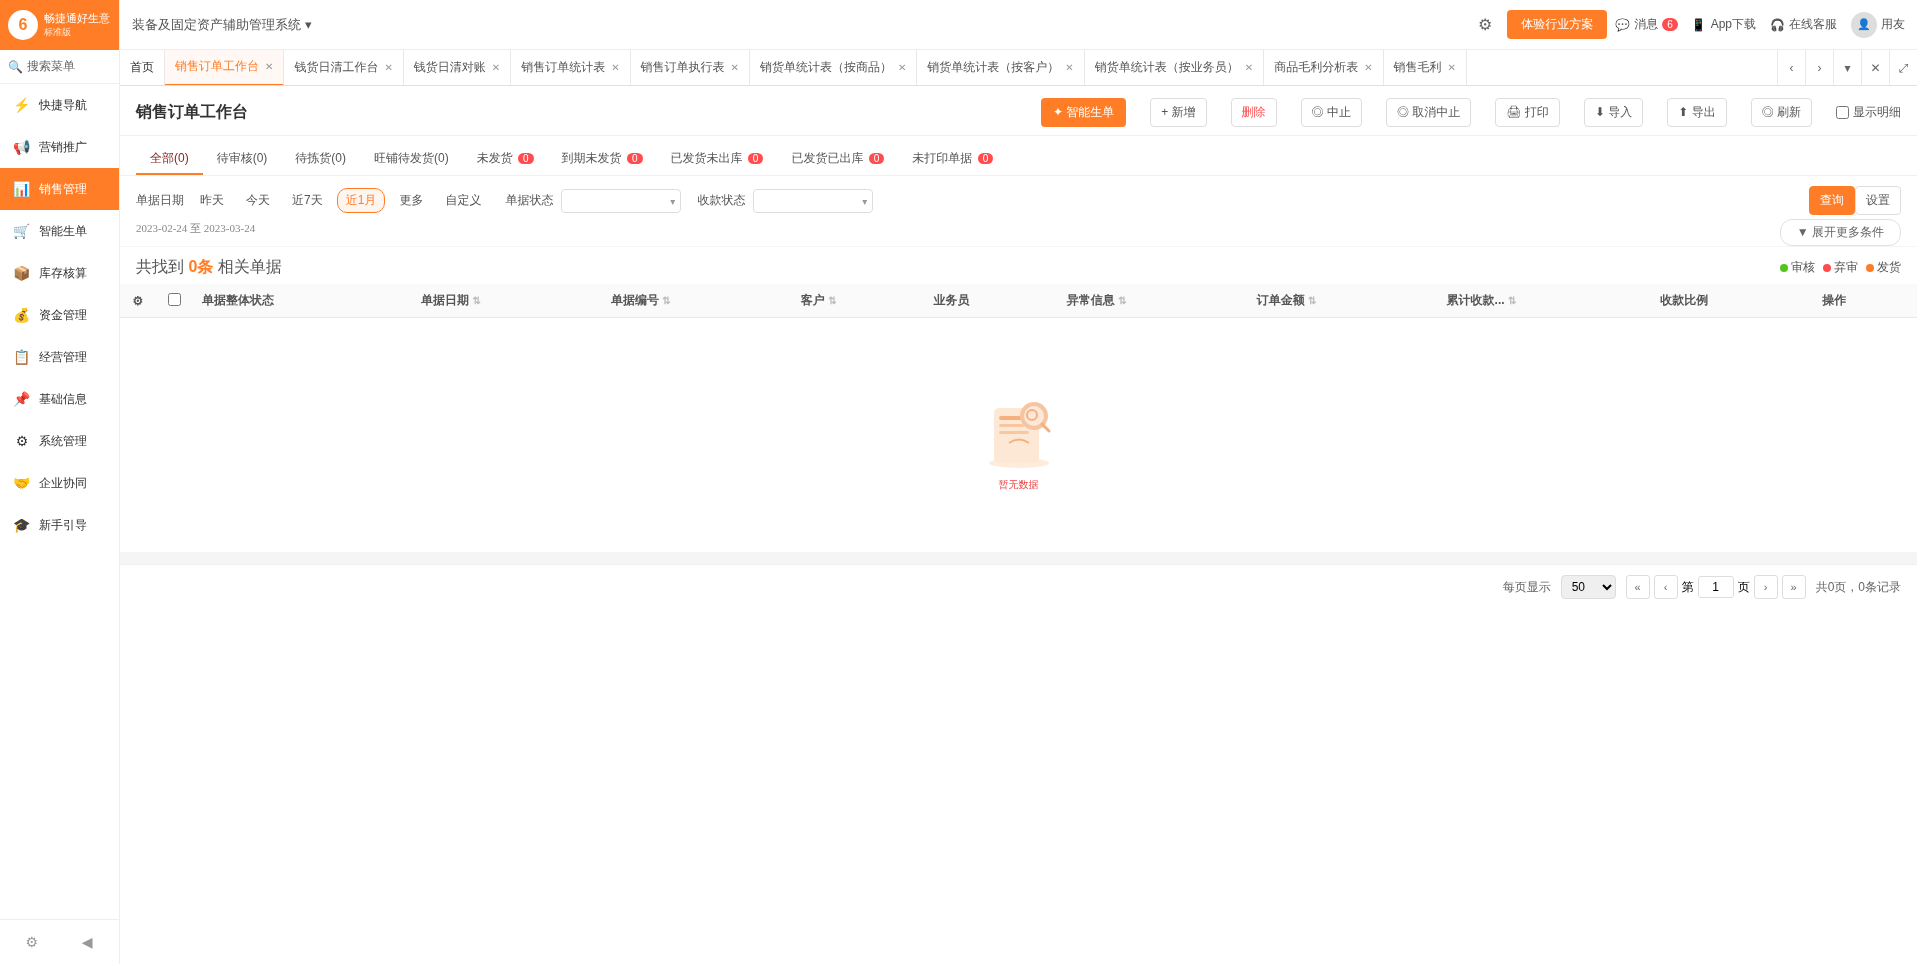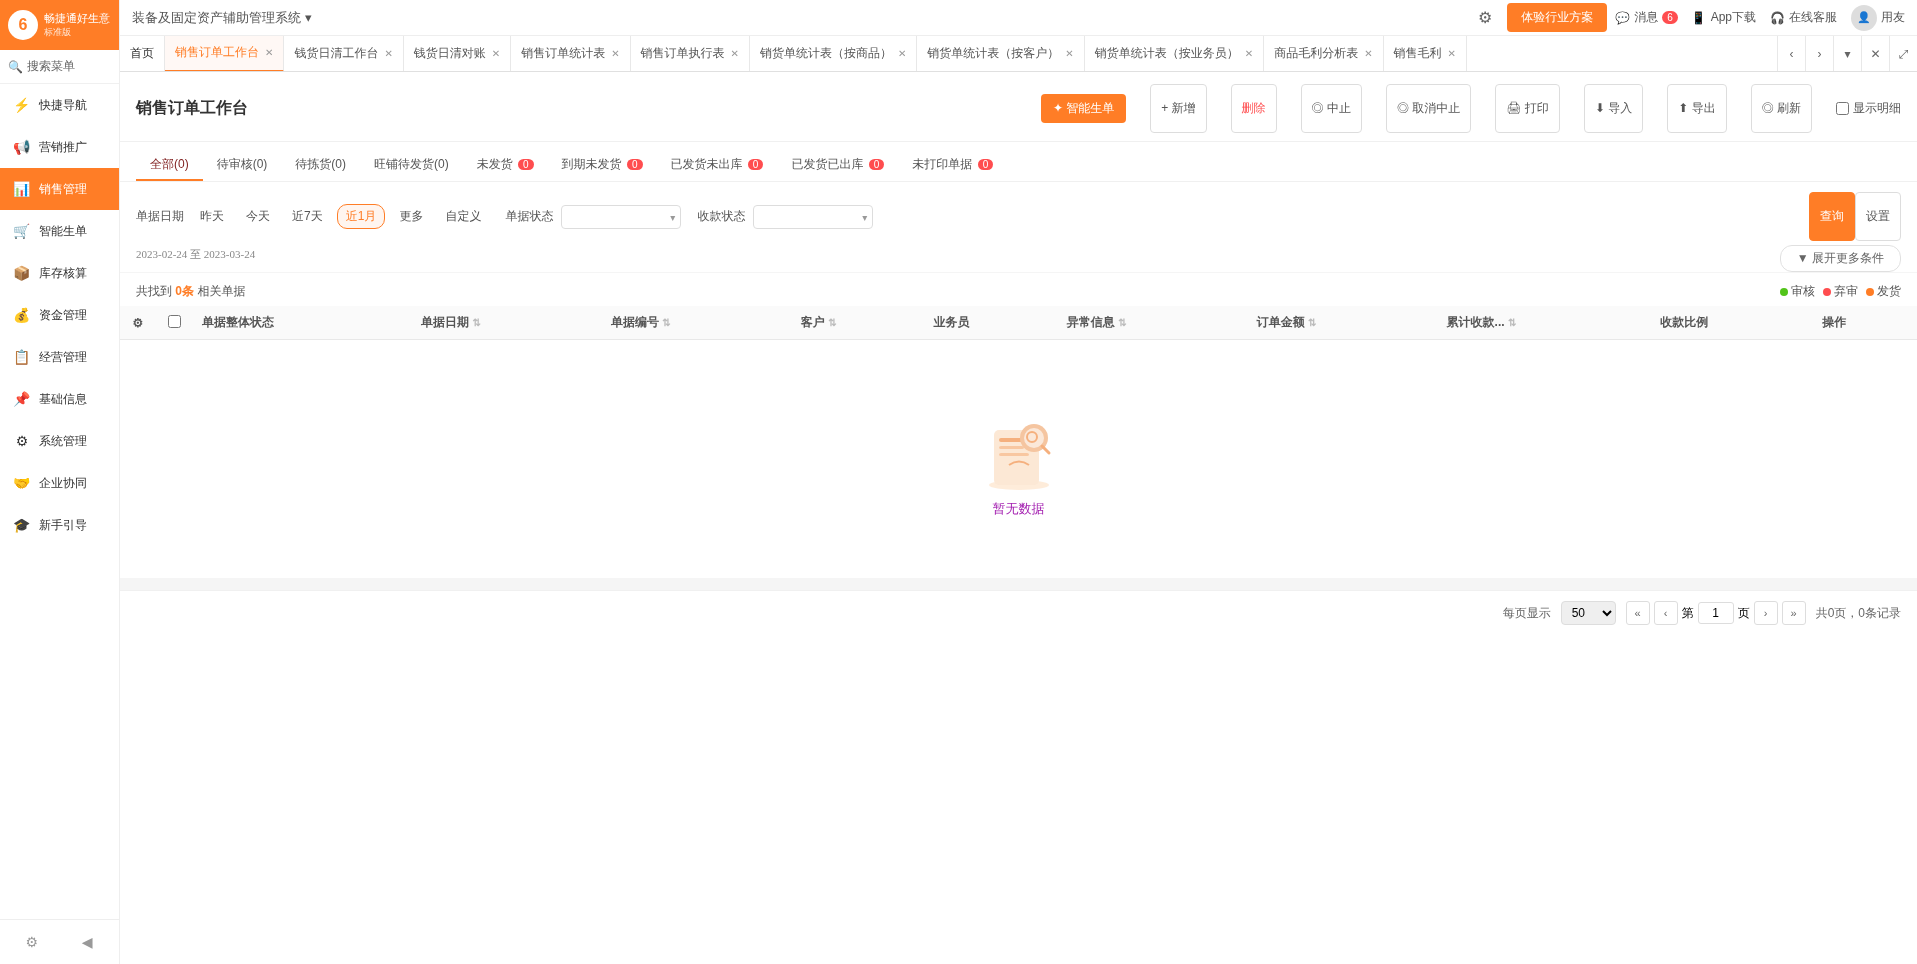--- a/index.html
+++ b/index.html
@@ -16,21 +16,21 @@
     .sidebar-nav-item { display: flex; align-items: center; gap: 8px; padding: 12px 10px; cursor: pointer; color: #333; font-size: 12px; border-left: 3px solid transparent; }
     .sidebar-nav-item.active { background: #ff7d26; color: #fff; border-left-color: #ff7d26; }
     .sidebar-nav-item .nav-icon { width: 18px; height: 18px; display: flex; align-items: center; justify-content: center; font-size: 14px; }
     .sidebar-bottom { margin-top: auto; padding: 8px; display: flex; gap: 8px; border-top: 1px solid #eee; }
     .sidebar-bottom-btn { flex: 1; display: flex; align-items: center; justify-content: center; padding: 6px; cursor: pointer; color: #999; font-size: 14px; }
 
     
     .main { flex: 1; display: flex; flex-direction: column; overflow: hidden; }
 
     
-    .topbar { height: 36px; background: #fff; display: flex; align-items: center; padding: 4px 12px; border-bottom: 1px solid #eee; gap: 8px; }
+    .topbar { height: 50px; background: #fff; display: flex; align-items: center; padding: 4px 12px; border-bottom: 1px solid #eee; gap: 8px; }
     .topbar-title { font-size: 13px; color: #333; flex: 1; display: flex; align-items: center; gap: 6px; }
     .topbar-title .dropdown-btn { display: flex; align-items: center; gap: 4px; cursor: pointer; color: #555; }
     .topbar-settings { width: 28px; height: 28px; display: flex; align-items: center; justify-content: center; cursor: pointer; color: #666; font-size: 16px; }
     .topbar-industry-btn { background: #ff7d26; color: #fff; border: none; padding: 6px 14px; border-radius: 4px; cursor: pointer; font-size: 12px; }
     .topbar-right { display: flex; align-items: center; gap: 14px; }
     .topbar-right-item { display: flex; align-items: center; gap: 4px; cursor: pointer; color: #555; font-size: 12px; }
     .topbar-badge { background: #ff4d4f; color: #fff; border-radius: 10px; padding: 1px 5px; font-size: 10px; }
     .topbar-avatar { width: 26px; height: 26px; border-radius: 50%; background: #ddd; display: flex; align-items: center; justify-content: center; font-size: 11px; color: #666; }
 
     
@@ -41,21 +41,21 @@
     .tab-close { color: #999; font-size: 10px; cursor: pointer; margin-left: 2px; }
     .tab-nav-btns { display: flex; align-items: center; margin-left: auto; flex-shrink: 0; }
     .tab-nav-btn { width: 28px; height: 36px; display: flex; align-items: center; justify-content: center; cursor: pointer; color: #666; border-left: 1px solid #e8e8e8; font-size: 12px; }
     .page-body { flex: 1; background: #fff; margin: 0; }
 
     
     .page-header { display: flex; align-items: center; justify-content: space-between; padding: 12px 16px 8px; background: #fff; border-bottom: 1px solid #f0f0f0; }
     .page-title-text { font-size: 16px; font-weight: bold; color: #333; }
     .page-header-actions { display: flex; align-items: center; gap: 24px; }
     .btn-smart { background: #ff7d26; color: #fff; border: none; padding: 6px 12px; border-radius: 4px; cursor: pointer; font-size: 12px; display: flex; align-items: center; gap: 4px; }
-    .btn-action { background: #fff; color: #555; border: 1px solid #ddd; padding: 15px 10px; border-radius: 4px; cursor: pointer; font-size: 12px; display: flex; align-items: center; gap: 4px; }
+    .btn-action { background: #fff; color: #555; border: 1px solid #ddd; padding: 5px 10px; border-radius: 4px; cursor: pointer; font-size: 12px; display: flex; align-items: center; gap: 4px; }
     .btn-action.red-text { color: #ff4d4f; }
     .checkbox-label { display: flex; align-items: center; gap: 4px; cursor: pointer; font-size: 12px; color: #555; }
 
     
     .sub-tabs { display: flex; align-items: center; padding: 8px 16px 0; background: #fff; border-bottom: 1px solid #f0f0f0; gap: 0; }
     .sub-tab { padding: 6px 14px; cursor: pointer; color: #555; font-size: 12px; border-bottom: 2px solid transparent; white-space: nowrap; }
     .sub-tab.active { color: #7f1d1d; border-bottom-color: #ff7d26; }
     .sub-tab .badge-red { background: #ff4d4f; color: #fff; border-radius: 10px; padding: 0 5px; font-size: 10px; margin-left: 2px; }
 
     
@@ -67,40 +67,40 @@
     .filter-date-btn { padding: 3px 8px; cursor: pointer; color: #555; font-size: 12px; border-radius: 3px; }
     .filter-date-btn.active { color: #ff7d26; background: #fff5ef; border: 1px solid #ff7d26; border-radius: 10px; }
     .filter-date-range { color: #888; font-size: 11px; font-family: Liberation Serif, serif; }
     .filter-select { border: 1px solid #ddd; border-radius: 4px; padding: 4px 24px 4px 8px; font-size: 12px; color: #555; background: #fff; cursor: pointer; appearance: none; min-width: 120px; }
     .filter-select-wrap { position: relative; display: inline-block; }
     .filter-select-wrap::after { content: '▾'; position: absolute; right: 6px; top: 50%; transform: translateY(-50%); color: #999; pointer-events: none; font-size: 10px; }
     .expand-btn { display: flex; align-items: center; gap: 4px; cursor: pointer; color: #666; font-size: 12px; padding: 4px 16px; border: 1px solid #e0e0e0; border-radius: 12px; margin-left: auto; }
 
     
     .table-toolbar { display: flex; align-items: center; justify-content: space-between; padding: 10px 16px 6px; background: #fff; }
-    .table-info { color: #555; font-size: 12px; }
+    .table-info { color: #555; font-size: 16px; }
     .table-info .highlight { color: #ff7d26; font-weight: bold; }
     .table-actions { display: flex; align-items: center; gap: 8px; }
     .table-action-btn { display: flex; align-items: center; gap: 3px; cursor: pointer; color: #555; font-size: 12px; }
     .table-action-btn .dot { width: 8px; height: 8px; border-radius: 50%; }
     .dot-green { background: #52c41a; }
     .dot-red { background: #ff4d4f; }
     .dot-orange { background: #ff7d26; }
 
     
     .data-table { width: 100%; border-collapse: collapse; font-size: 12px; }
     .data-table th { background: #fafafa; color: #555; padding: 8px 10px; text-align: left; border-bottom: 1px solid #e8e8e8; white-space: nowrap; }
     .data-table th .sort-icon { color: #bbb; font-size: 10px; }
     .data-table td { padding: 8px 10px; border-bottom: 1px solid #f5f5f5; color: #333; }
     .data-table .checkbox-col { width: 36px; text-align: center; }
     .data-table .gear-col { width: 36px; text-align: center; }
 
     
     .empty-state { display: flex; flex-direction: column; align-items: center; justify-content: center; padding: 60px 20px; }
-    .empty-text { color: #a21caf; font-size: 13px; }
+    .empty-text { color: #ef4444; font-size: 10px; }
 
     
     .pagination-bar { display: flex; align-items: center; justify-content: flex-end; padding: 10px 16px; background: #fff; border-top: 1px solid #f0f0f0; gap: 10px; flex-shrink: 0; }
     .page-size-select { border: 1px solid #ddd; border-radius: 4px; padding: 3px 6px; font-size: 12px; }
     .page-nav { display: flex; align-items: center; gap: 4px; }
     .page-nav-btn { width: 24px; height: 24px; display: flex; align-items: center; justify-content: center; border: 1px solid #ddd; border-radius: 3px; cursor: pointer; color: #666; font-size: 11px; }
     .page-input { border: 1px solid #ddd; border-radius: 3px; width: 36px; text-align: center; padding: 3px; font-size: 12px; }
     .page-total { color: #666; font-size: 12px; }
 
     

